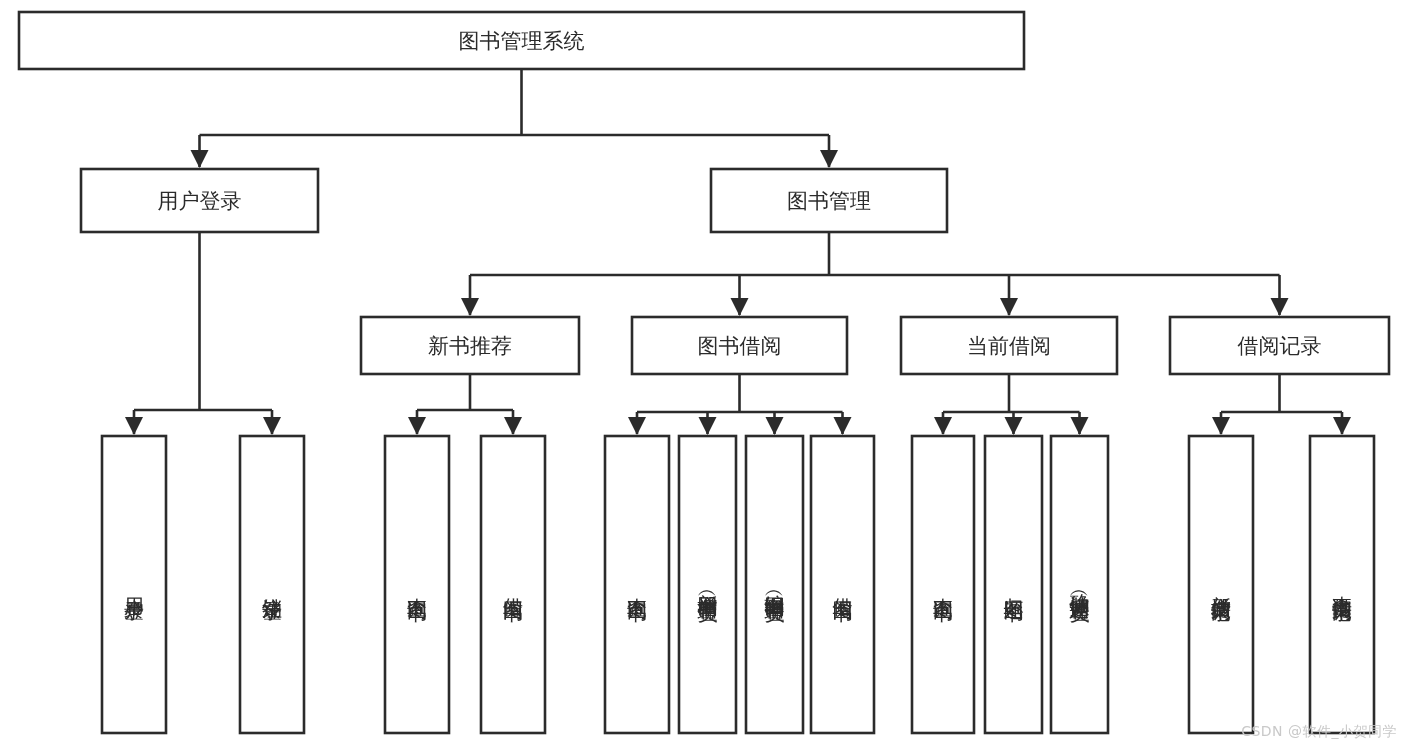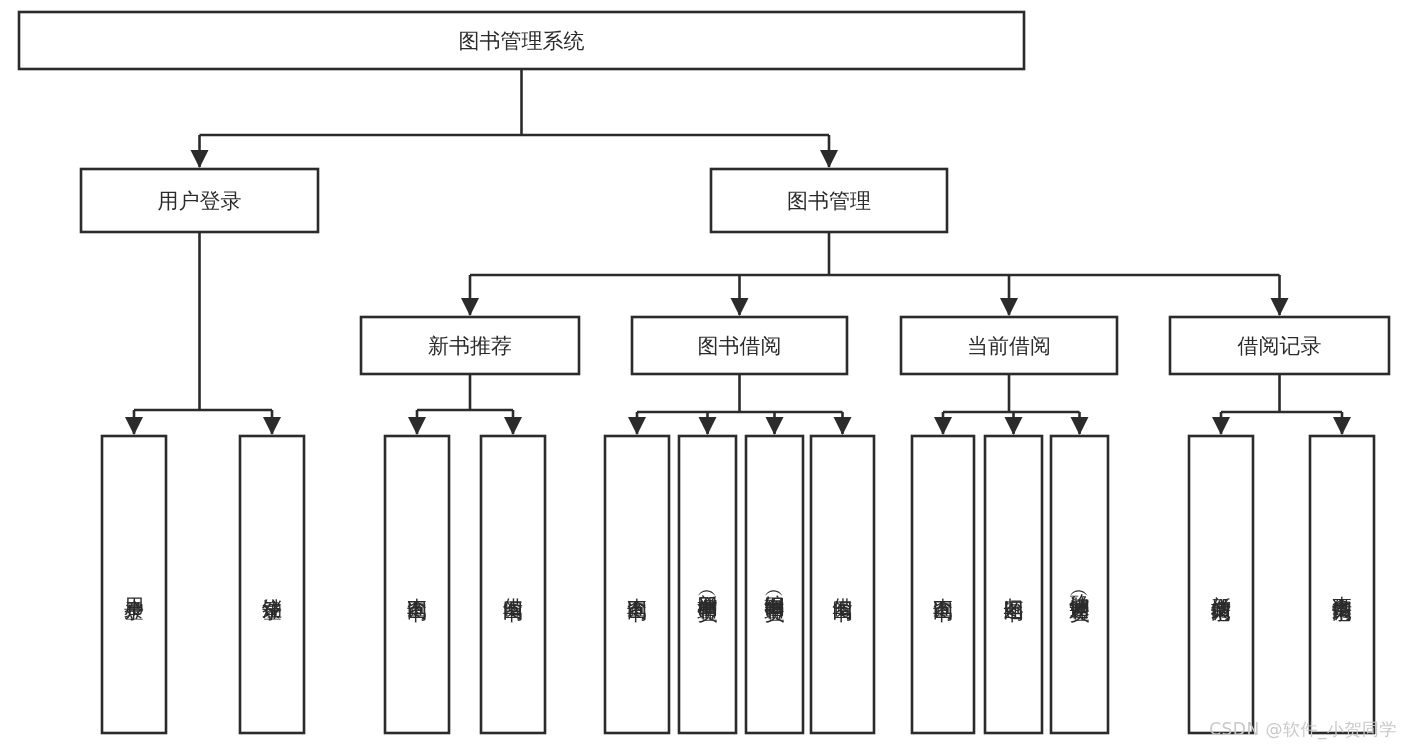--- a/index.html
+++ b/index.html
@@ -62,21 +62,21 @@
     justify-content: center;
     text-align: center;
     white-space: nowrap;
     pointer-events: none;
   }
   #watermark {
     position: absolute;
     right: 8px;
     bottom: 6px;
     font-family: "DejaVu Sans", "Liberation Sans", sans-serif;
-    font-size: 17px;
+    font-size: 14px;
     color: #c9c9c9;
     letter-spacing: 0.5px;
     white-space: nowrap;
   }
 </style>
 </head>
 <body>
 
 <div id="diagram-root">
 

